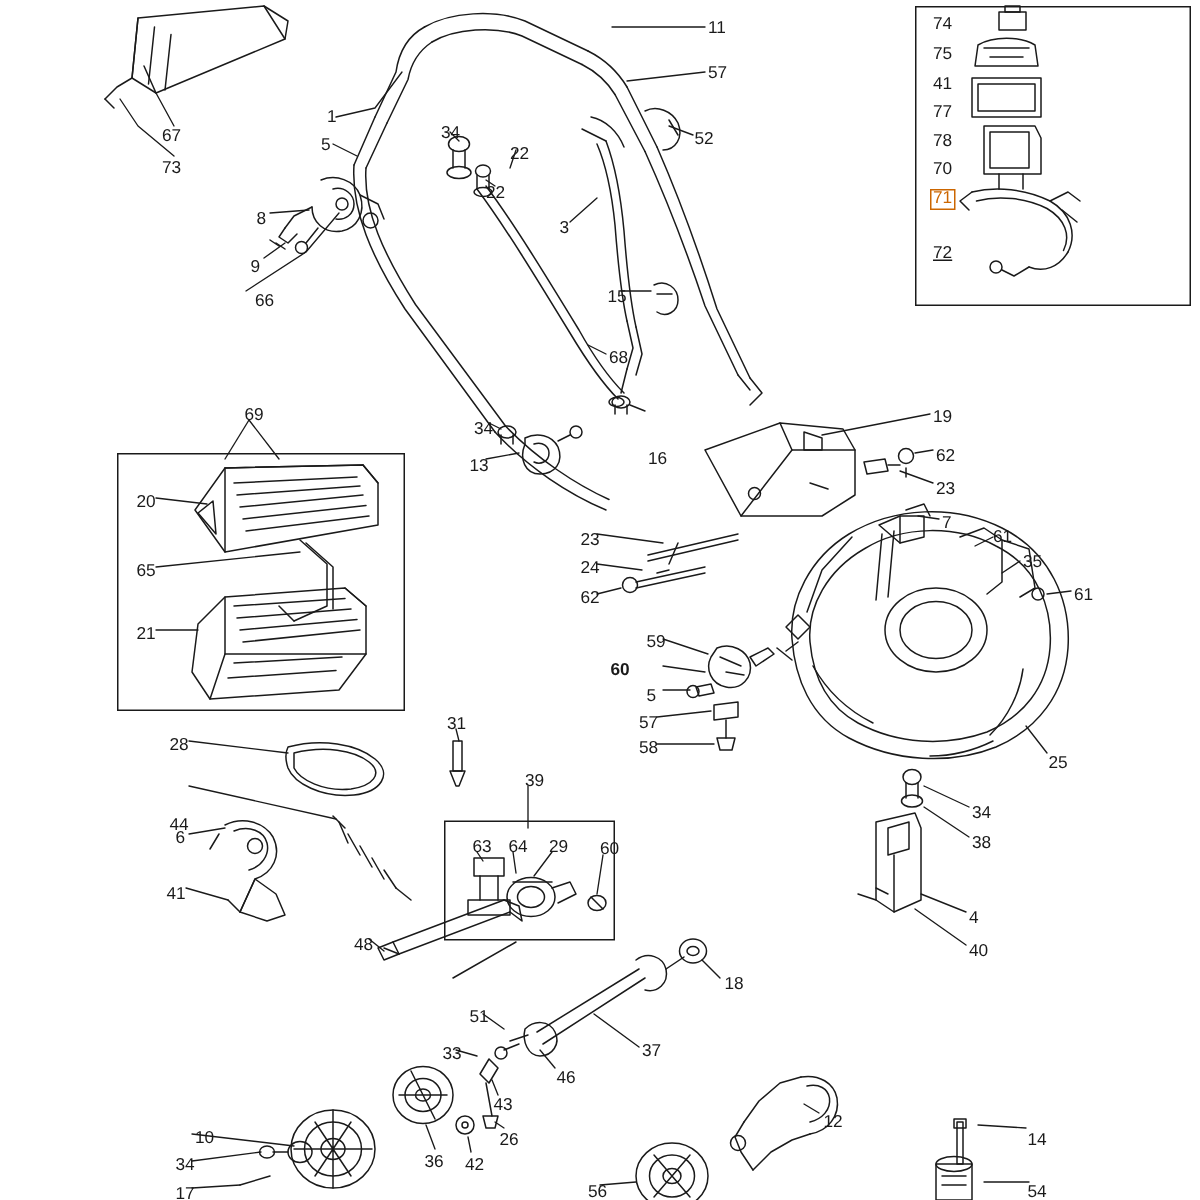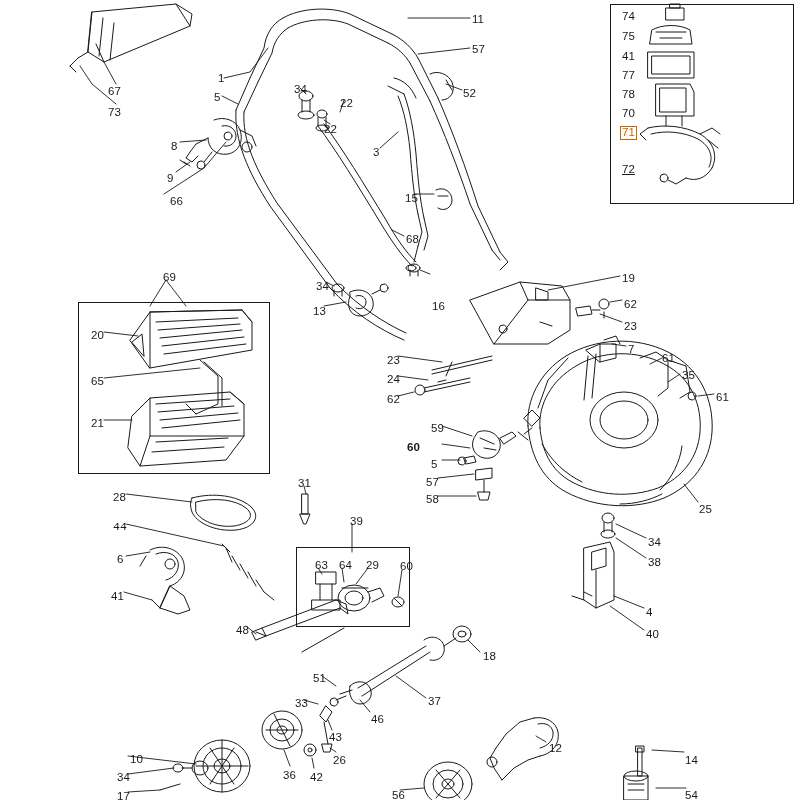--- a/index.html
+++ b/index.html
@@ -510,21 +510,21 @@
   <div class="callout" style="left:431px;top:423px;">59</div>
   <div class="callout" style="left:407px;top:442px;font-weight:bold;">60</div>
   <div class="callout" style="left:431px;top:459px;">5</div>
   <div class="callout" style="left:426px;top:477px;">57</div>
   <div class="callout" style="left:426px;top:494px;">58</div>
   <div class="callout" style="left:699px;top:504px;">25</div>
   <div class="callout" style="left:648px;top:537px;">34</div>
   <div class="callout" style="left:648px;top:557px;">38</div>
   <div class="callout" style="left:298px;top:478px;">31</div>
   <div class="callout" style="left:113px;top:492px;">28</div>
-  <div class="callout" style="left:113px;top:521px;font-family:Liberation Mono, monospace;">44</div>
+  <div class="callout" style="left:113px;top:545px;">44</div>
   <div class="callout" style="left:350px;top:516px;">39</div>
   <div class="callout" style="left:117px;top:554px;">6</div>
   <div class="callout" style="left:111px;top:591px;">41</div>
   <div class="callout" style="left:315px;top:560px;">63</div>
   <div class="callout" style="left:339px;top:560px;">64</div>
   <div class="callout" style="left:366px;top:560px;">29</div>
   <div class="callout" style="left:400px;top:561px;">60</div>
   <div class="callout" style="left:646px;top:607px;">4</div>
   <div class="callout" style="left:646px;top:629px;">40</div>
   <div class="callout" style="left:236px;top:625px;">48</div>

